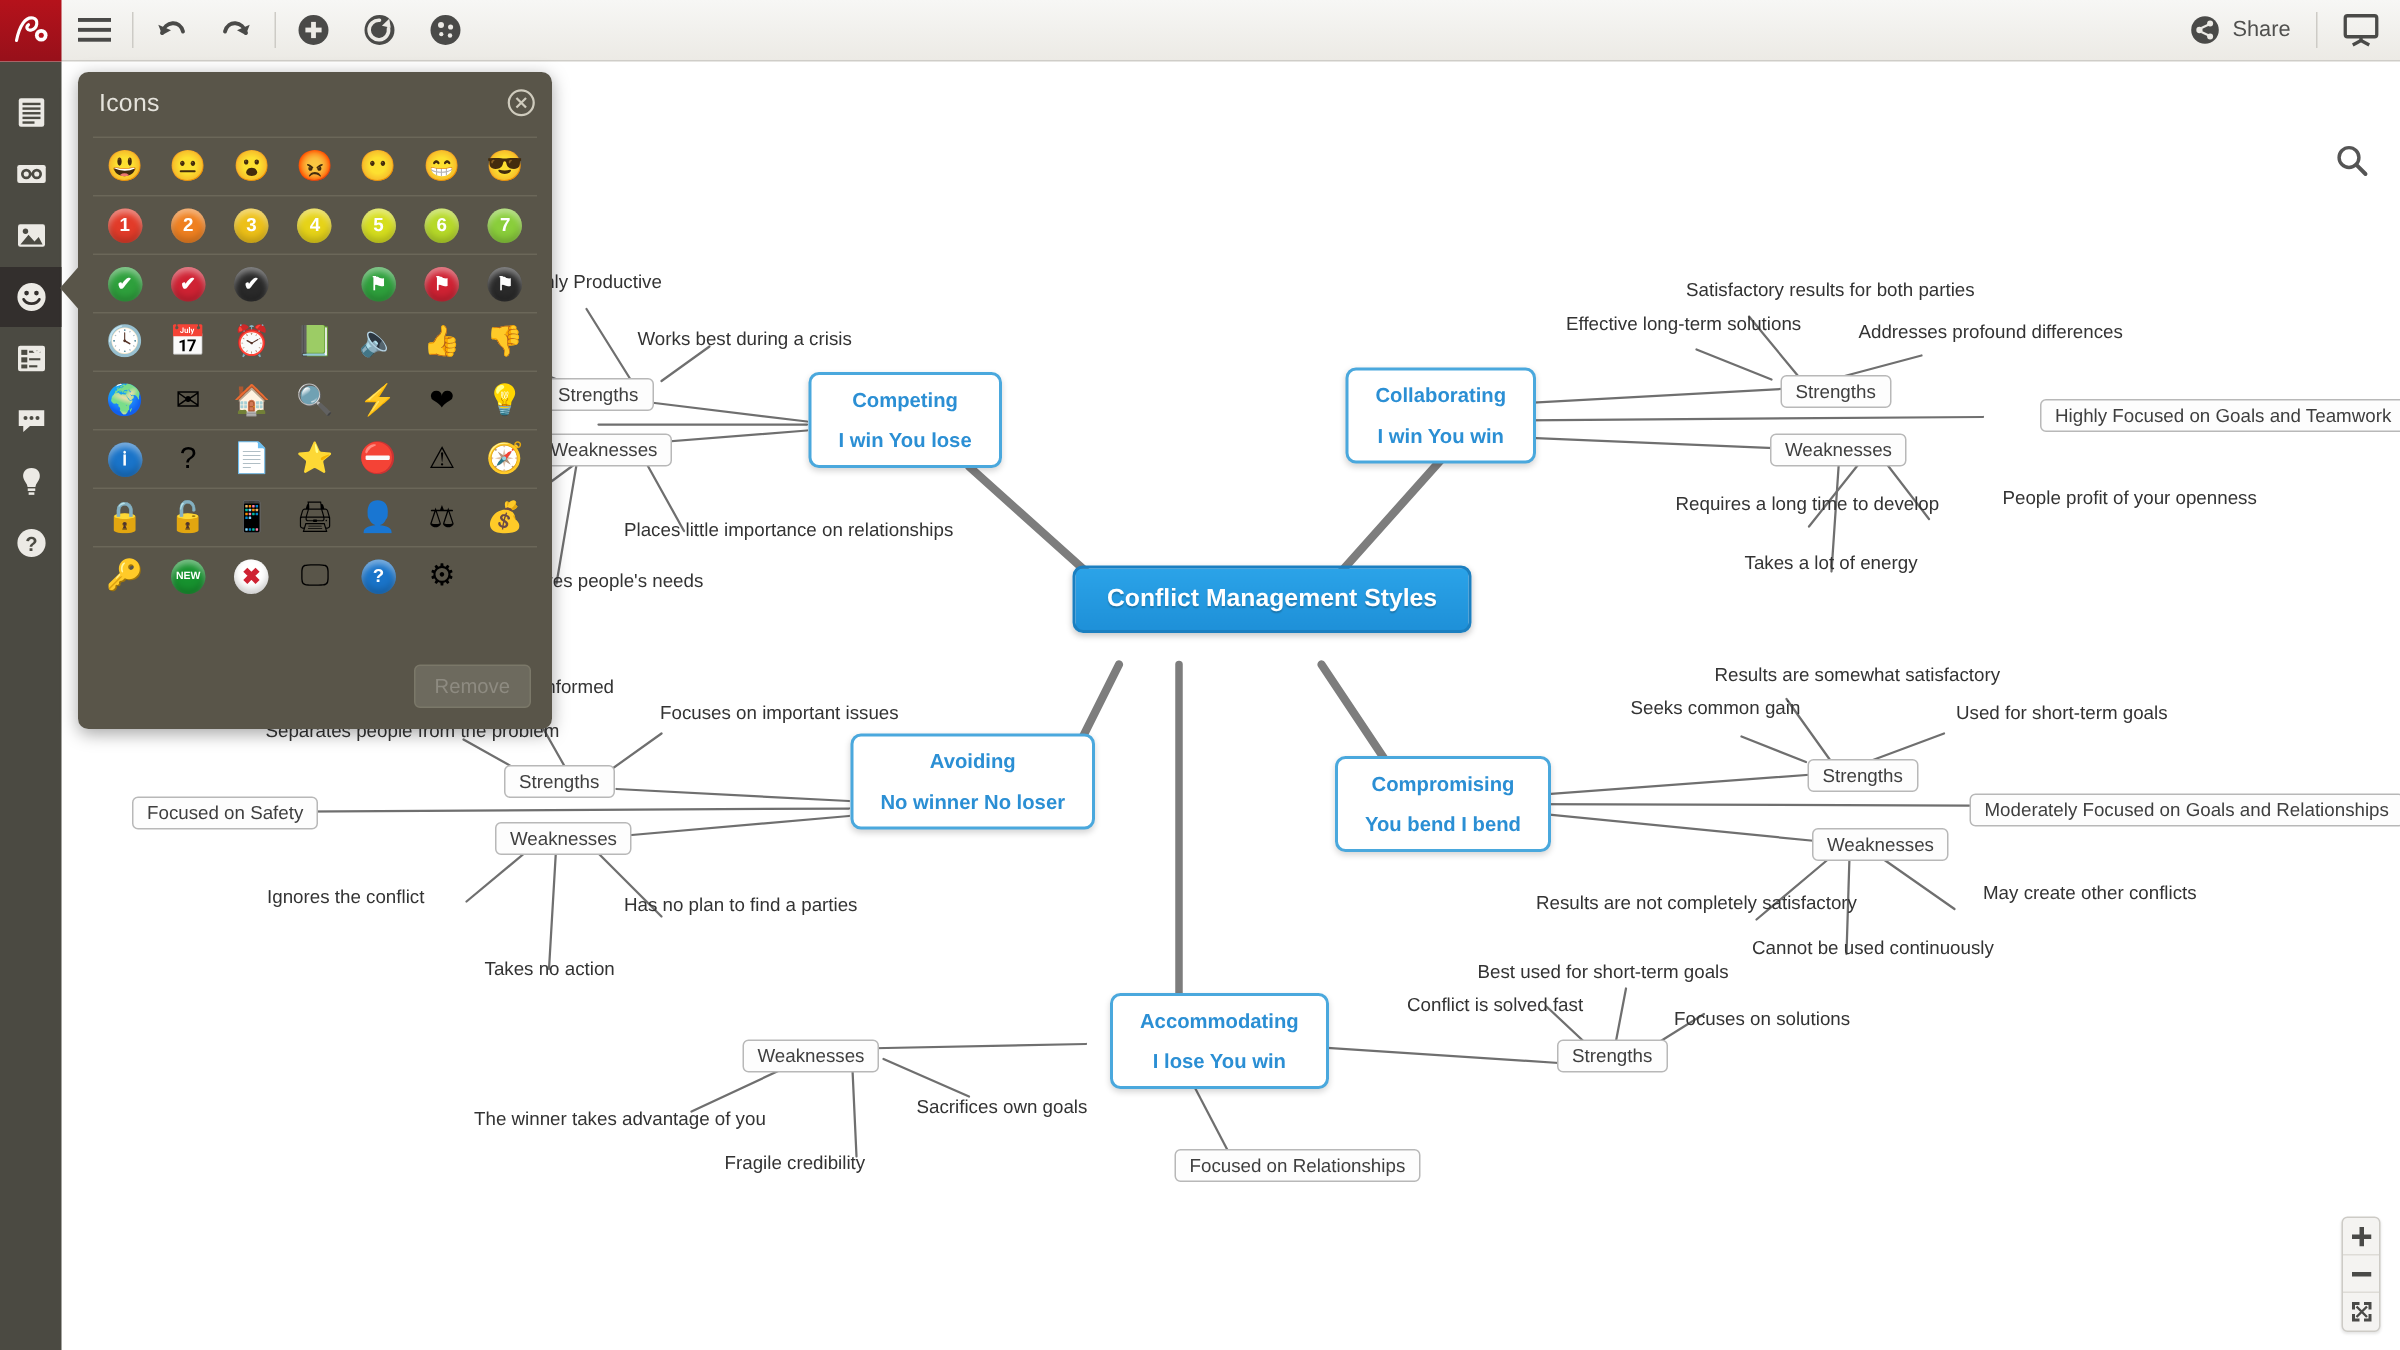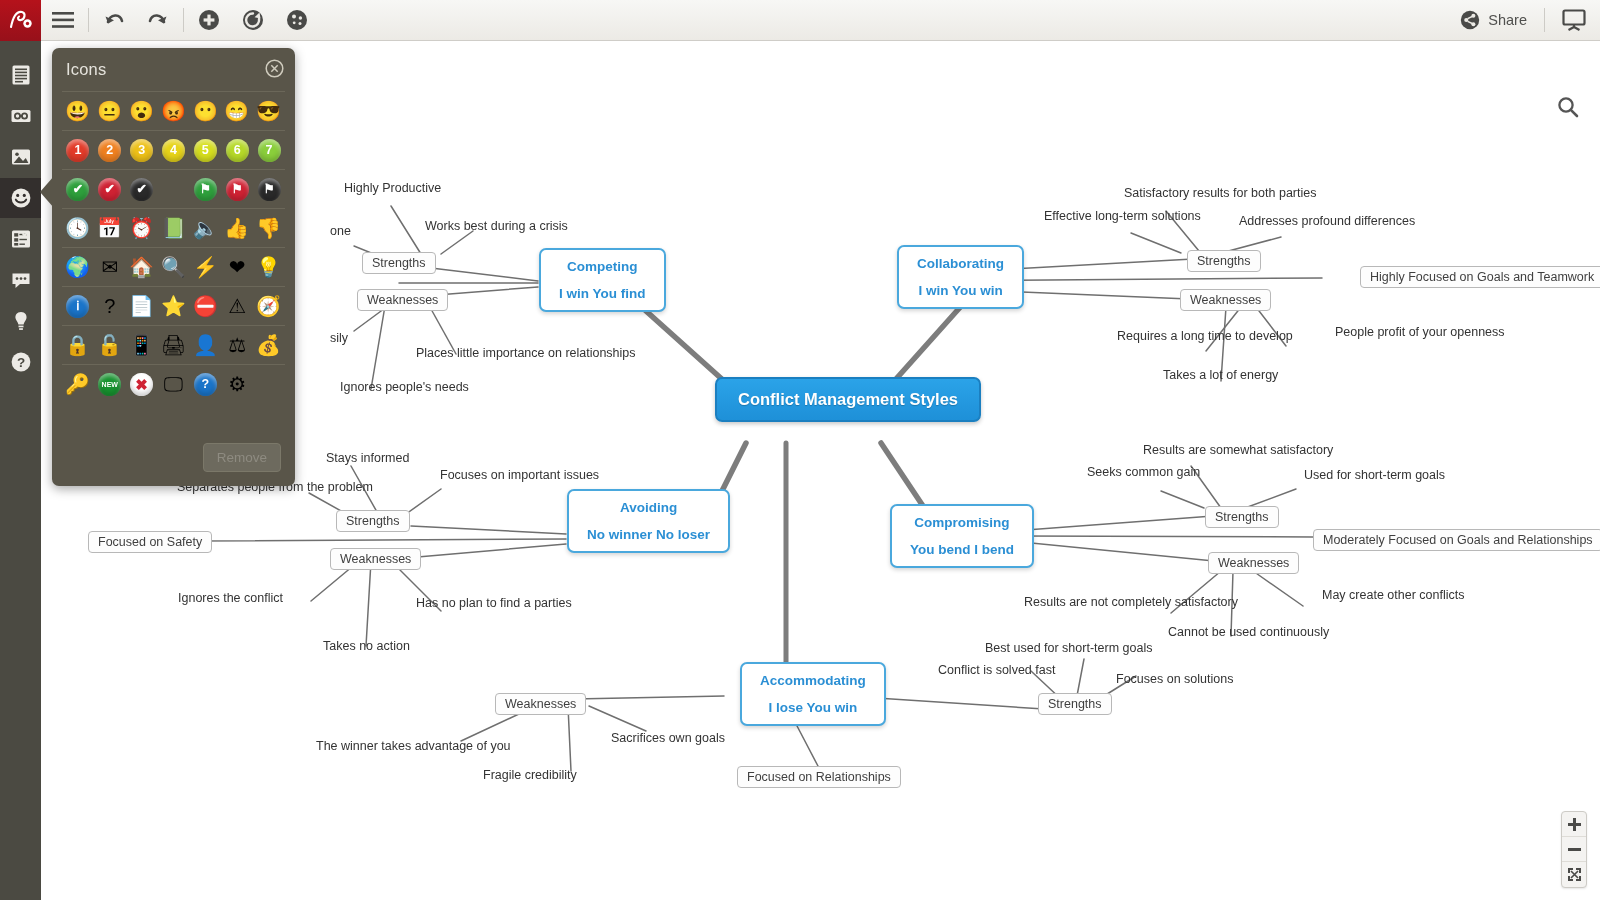--- a/index.html
+++ b/index.html
@@ -54,21 +54,21 @@
     width: 41px; height: 40px; display: flex; align-items: center;
     justify-content: center; cursor: pointer; color: #e8e7e2;
     margin-bottom: 1px;
   }
   .sb-item.active { background: #332f2d; }
   .sb-icon { width: 22px; height: 22px; display: block; }
 
   
   .icons-panel {
     position: absolute; left: 52px; top: 48px;
-    width: 243px; height: 438px;
+    width: 316px; height: 438px;
     background: #595549;
     border-radius: 7px;
     box-shadow: 0 3px 11px rgba(0,0,0,0.35);
     z-index: 45;
   }
   .icons-panel-pointer {
     position: absolute; left: 40px; top: 176px;
     width: 0; height: 0;
     border-top: 16px solid transparent;
     border-bottom: 16px solid transparent;
@@ -431,21 +431,21 @@
         <path d="M 495 665 L 420 700"></path>
         <path d="M 527 665 L 530 730"></path>
         <path d="M 548 665 L 605 690"></path>
       </g>
     </svg>
 
     <div id="node-layer">
         <div class="node node-root" style="left: 630px; top: 336px; margin-left: 44px;">Conflict Management Styles</div>
         <div class="node node-main" style="left: 498px; top: 207px;">
           <div>Competing</div>
-          <div class="line2">I win You find</div>
+          <div class="line2">I win You lose</div>
         </div>
         <div class="node node-main" style="left: 856px; top: 204px;">
           <div>Collaborating</div>
           <div class="line2">I win You win</div>
         </div>
         <div class="node node-main" style="left: 526px; top: 448px;">
           <div>Avoiding</div>
           <div class="line2">No winner No loser</div>
         </div>
         <div class="node node-main" style="left: 849px; top: 463px;">
@@ -492,21 +492,21 @@
         <div class="node node-leaf" style="left: 1127px; top: 584px;">Cannot be used continuously</div>
         <div class="node node-sub" style="left: 1272px; top: 488px;">Moderately Focused on Goals and Relationships</div>
         <div class="node node-sub" style="left: 997px; top: 652px;">Strengths</div>
         <div class="node node-sub" style="left: 454px; top: 652px;">Weaknesses</div>
         <div class="node node-leaf" style="left: 944px; top: 600px;">Best used for short-term goals</div>
         <div class="node node-leaf" style="left: 897px; top: 622px;">Conflict is solved fast</div>
         <div class="node node-leaf" style="left: 1075px; top: 631px;">Focuses on solutions</div>
         <div class="node node-leaf" style="left: 275px; top: 698px;">The winner takes advantage of you</div>
         <div class="node node-leaf" style="left: 570px; top: 690px;">Sacrifices own goals</div>
         <div class="node node-leaf" style="left: 442px; top: 727px;">Fragile credibility</div>
-        <div class="node node-sub" style="left: 696px; top: 725px; text-align: center;">Focused on Relationships</div>
+        <div class="node node-sub" style="left: 742px; top: 725px; text-align: center;">Focused on Relationships</div>
       </div>
 
     <div class="search-icon-btn">
       <svg width="24" height="24" viewBox="0 0 24 24">
         <circle cx="10" cy="10" r="6.6" fill="none" stroke="#555" stroke-width="2.3"></circle>
         <line x1="14.8" y1="14.8" x2="21" y2="21" stroke="#555" stroke-width="2.6" stroke-linecap="round"></line>
       </svg>
     </div>
 
     <div class="zoom-controls">

